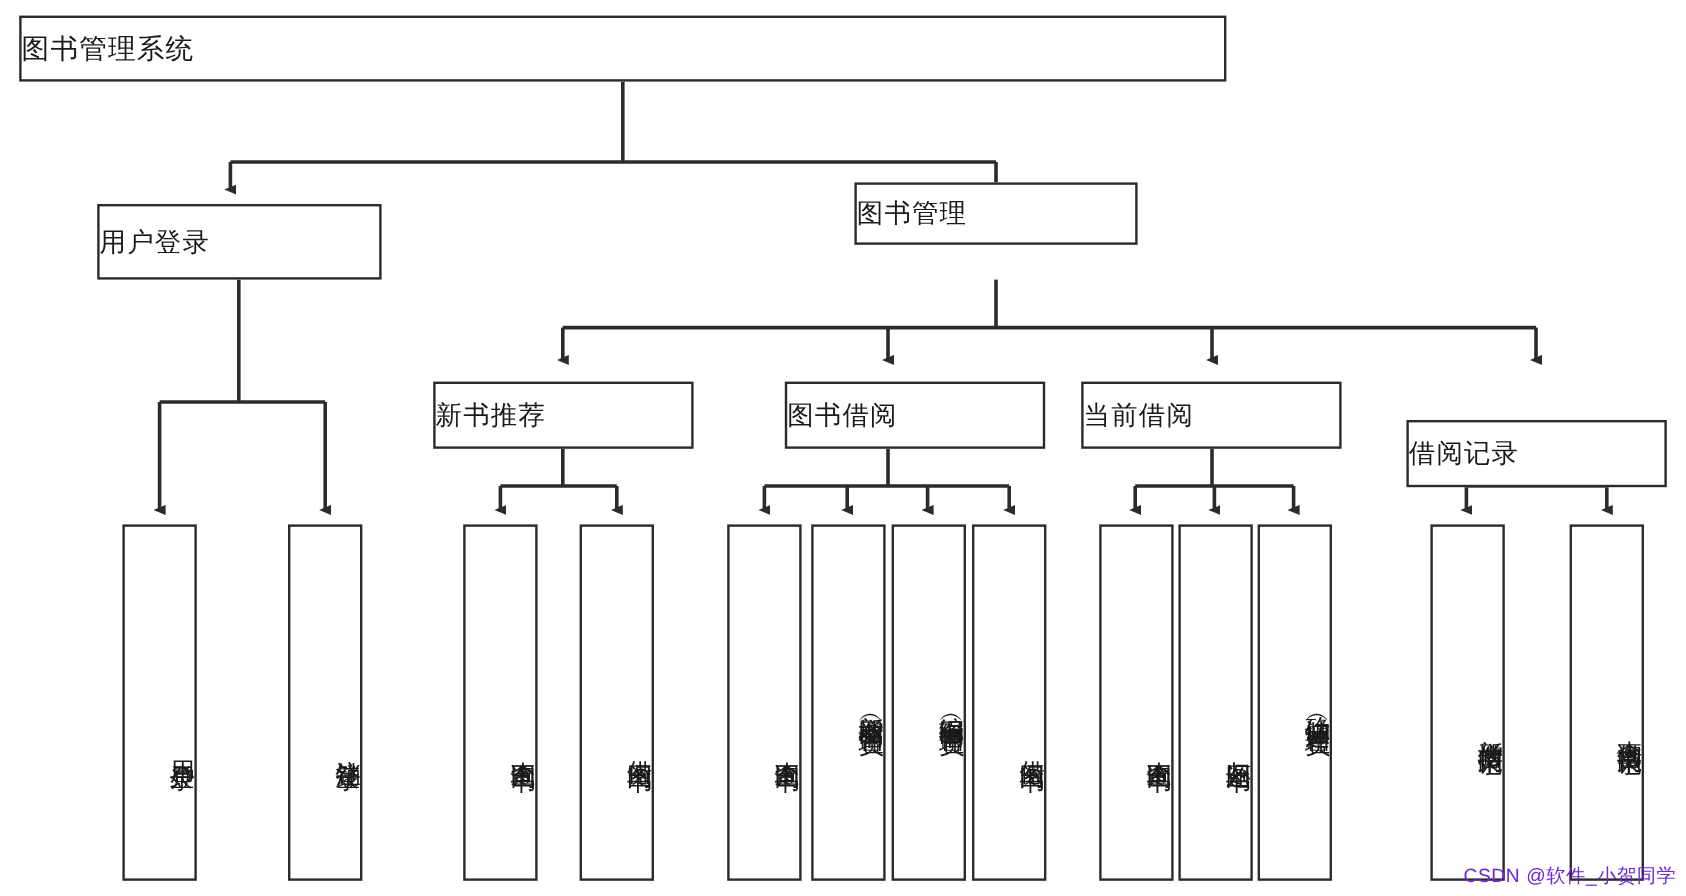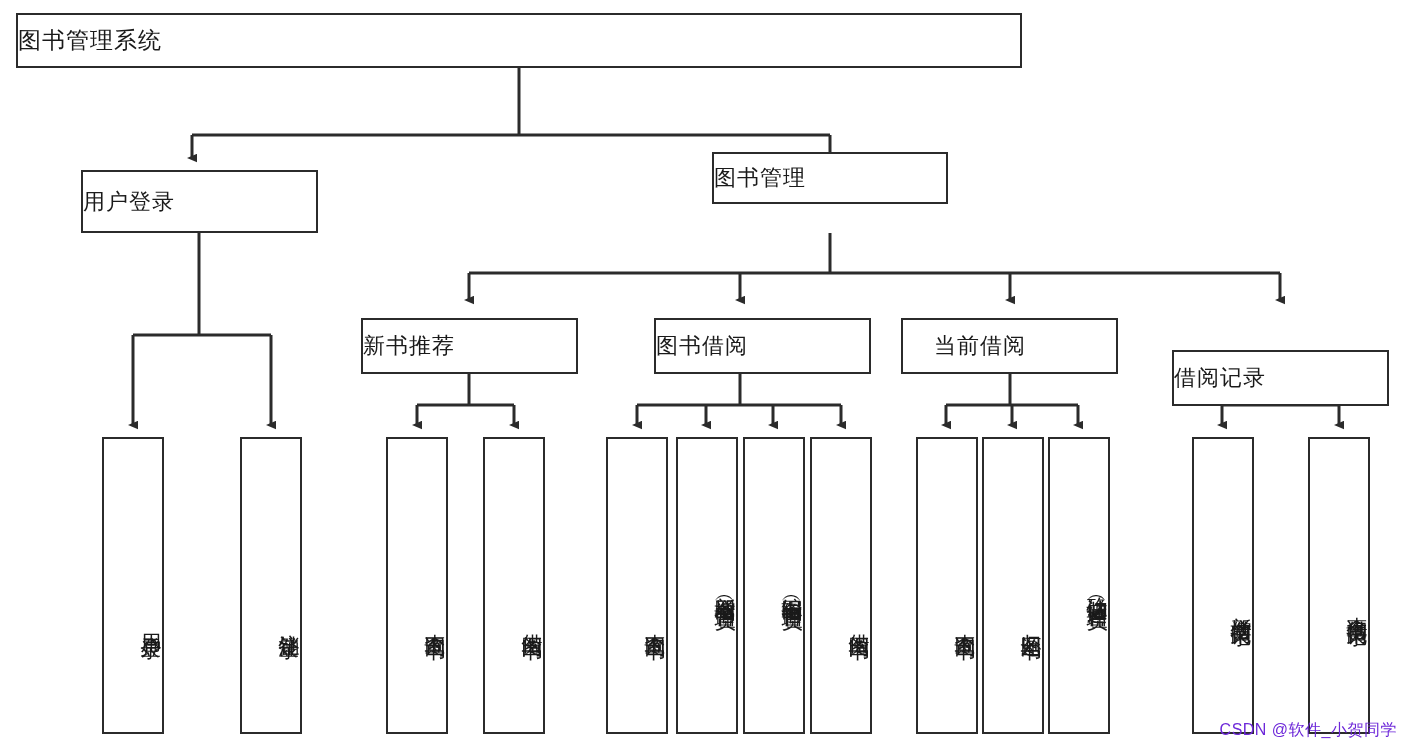--- a/index.html
+++ b/index.html
@@ -134,21 +134,21 @@
   <div class="node horiz" style="left:712px; top:152px; width:236px; height:52px;">
     <span class="lbl">图书管理</span>
   </div>
 
   <div class="node horiz" style="left:361px; top:318px; width:217px; height:56px;">
     <span class="lbl">新书推荐</span>
   </div>
   <div class="node horiz" style="left:632px; top:318px; width:217px; height:56px;margin-left:22px;">
     <span class="lbl">图书借阅</span>
   </div>
-  <div class="node horiz" style="left:901px; top:318px; width:217px; height:56px;padding-left:31px;">
+  <div class="node horiz" style="left:901px; top:318px; width:217px; height:56px;">
     <span class="lbl">当前借阅</span>
   </div>
   <div class="node horiz" style="left:1172px; top:318px; width:217px; height:56px;margin-top:32px;">
     <span class="lbl">借阅记录</span>
   </div>
 
   <div class="node vert" style="left:102px; top:437px; width:62px; height:297px; padding-top:70px;">
     <span class="lbl">用户登录</span>
   </div>
   <div class="node vert" style="left:240px; top:437px; width:62px; height:297px; padding-top:70px;">

